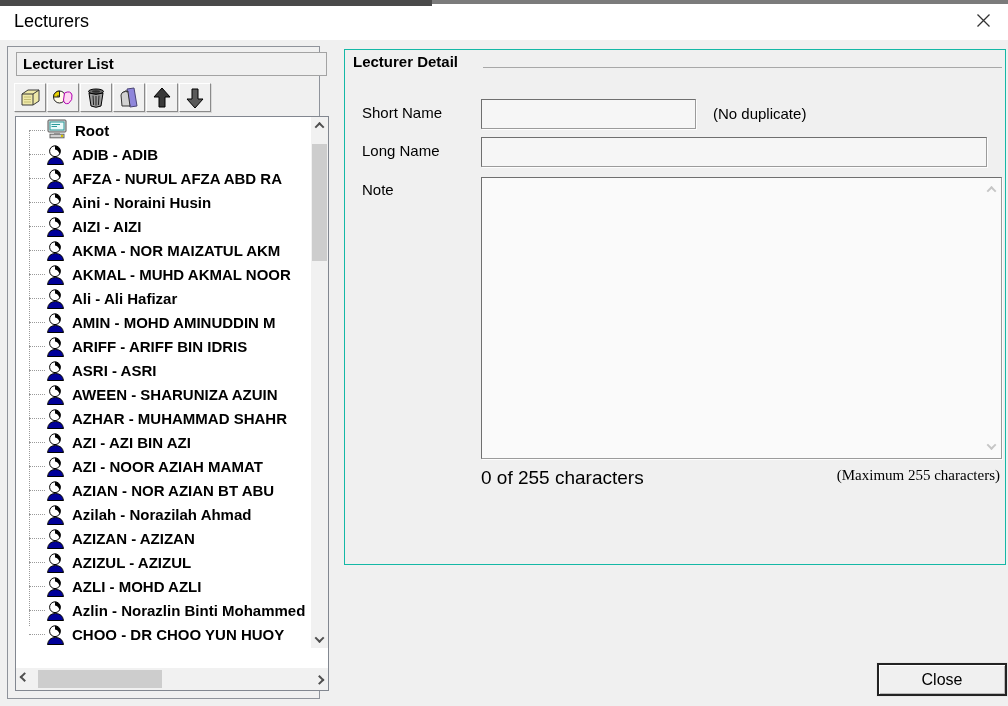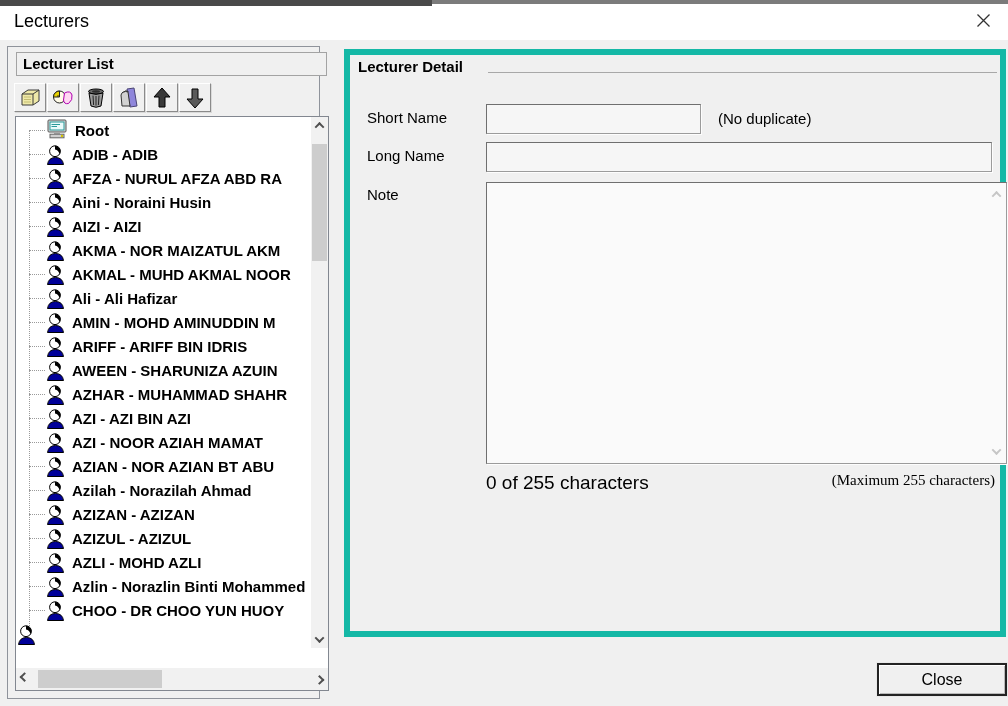--- a/index.html
+++ b/index.html
@@ -47,21 +47,21 @@
   #h-thumb { left:22px; top:2px; width:124px; height:18px; background:#cdcdcd; }
   .sb-arrow { position:absolute; width:17px; height:17px; display:flex; align-items:center; justify-content:center; cursor:pointer; }
   .chev { display:inline-block; width:7px; height:7px; border-left:2px solid #4f4f4f; border-top:2px solid #4f4f4f; }
   .chev-up    { transform:rotate(45deg)  translate(1px,1px); }
   .chev-down  { transform:rotate(225deg) translate(1px,1px); }
   .chev-left  { transform:rotate(-45deg) translate(1px,-1px); }
   .chev-right { transform:rotate(135deg) translate(1px,-1px); }
   .chev.disabled { border-color:#c6c6c6; }
 
   
-  #right-panel { left:344px; top:49px; width:662px; height:588px; border:6px solid #14b8a6; background:#f0f0f0; }
+  #right-panel { left:344px; top:49px; width:662px; height:516px; border:1px solid #14b8a6; background:#f0f0f0; }
   #lecturer-detail-header { left:8px; top:3px; font-weight:bold; font-size:15px; }
   #detail-header-line { left:138px; right:3px; top:17px; height:1px; background:#a8a8a8; }
   .field-label { font-size:15px; }
   .sunken-input {
     background:#f6f6f6; font-size:15px; padding:0 6px;
     border:1px solid #9b9b9b; border-top-color:#6f6f6f; border-left-color:#6f6f6f;
     box-shadow:1px 1px 0 #fdfdfd; outline:none; color:#000;
   }
   #short-name-label { left:17px; top:54px; }
   #short-name-input { left:136px; top:49px; width:215px; height:30px; }
@@ -240,20 +240,29 @@
   </svg>
           <span class="tree-label">ARIFF - ARIFF BIN IDRIS</span>
         </div>
         <div class="tree-row">
           <span class="stub"></span>
           <svg width="21" height="21" viewBox="0 0 21 21">
     <path d="M2.5 20.5 Q3.5 13.5 10.5 13.5 Q17.5 13.5 18.5 20.5 Z" fill="#000099" stroke="#000"></path>
     <circle cx="10" cy="7.2" r="5.4" fill="#ffffff" stroke="#000"></circle>
     <path d="M10 1.8 A5.4 5.4 0 0 1 15.4 7.2 L14.6 10.4 Q13.6 6.2 10 5.6 Z" fill="#000"></path>
   </svg>
+          <span class="tree-label">ASRI - ASRI</span>
+        </div>
+        <div class="tree-row">
+          <span class="stub"></span>
+          <svg width="21" height="21" viewBox="0 0 21 21">
+    <path d="M2.5 20.5 Q3.5 13.5 10.5 13.5 Q17.5 13.5 18.5 20.5 Z" fill="#000099" stroke="#000"></path>
+    <circle cx="10" cy="7.2" r="5.4" fill="#ffffff" stroke="#000"></circle>
+    <path d="M10 1.8 A5.4 5.4 0 0 1 15.4 7.2 L14.6 10.4 Q13.6 6.2 10 5.6 Z" fill="#000"></path>
+  </svg>
           <span class="tree-label">AWEEN - SHARUNIZA AZUIN</span>
         </div>
         <div class="tree-row">
           <span class="stub"></span>
           <svg width="21" height="21" viewBox="0 0 21 21">
     <path d="M2.5 20.5 Q3.5 13.5 10.5 13.5 Q17.5 13.5 18.5 20.5 Z" fill="#000099" stroke="#000"></path>
     <circle cx="10" cy="7.2" r="5.4" fill="#ffffff" stroke="#000"></circle>
     <path d="M10 1.8 A5.4 5.4 0 0 1 15.4 7.2 L14.6 10.4 Q13.6 6.2 10 5.6 Z" fill="#000"></path>
   </svg>
           <span class="tree-label">AZHAR - MUHAMMAD SHAHR</span>

